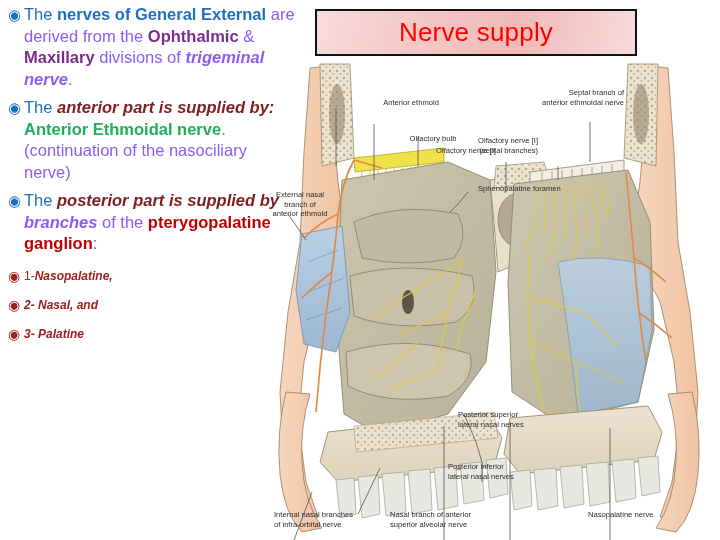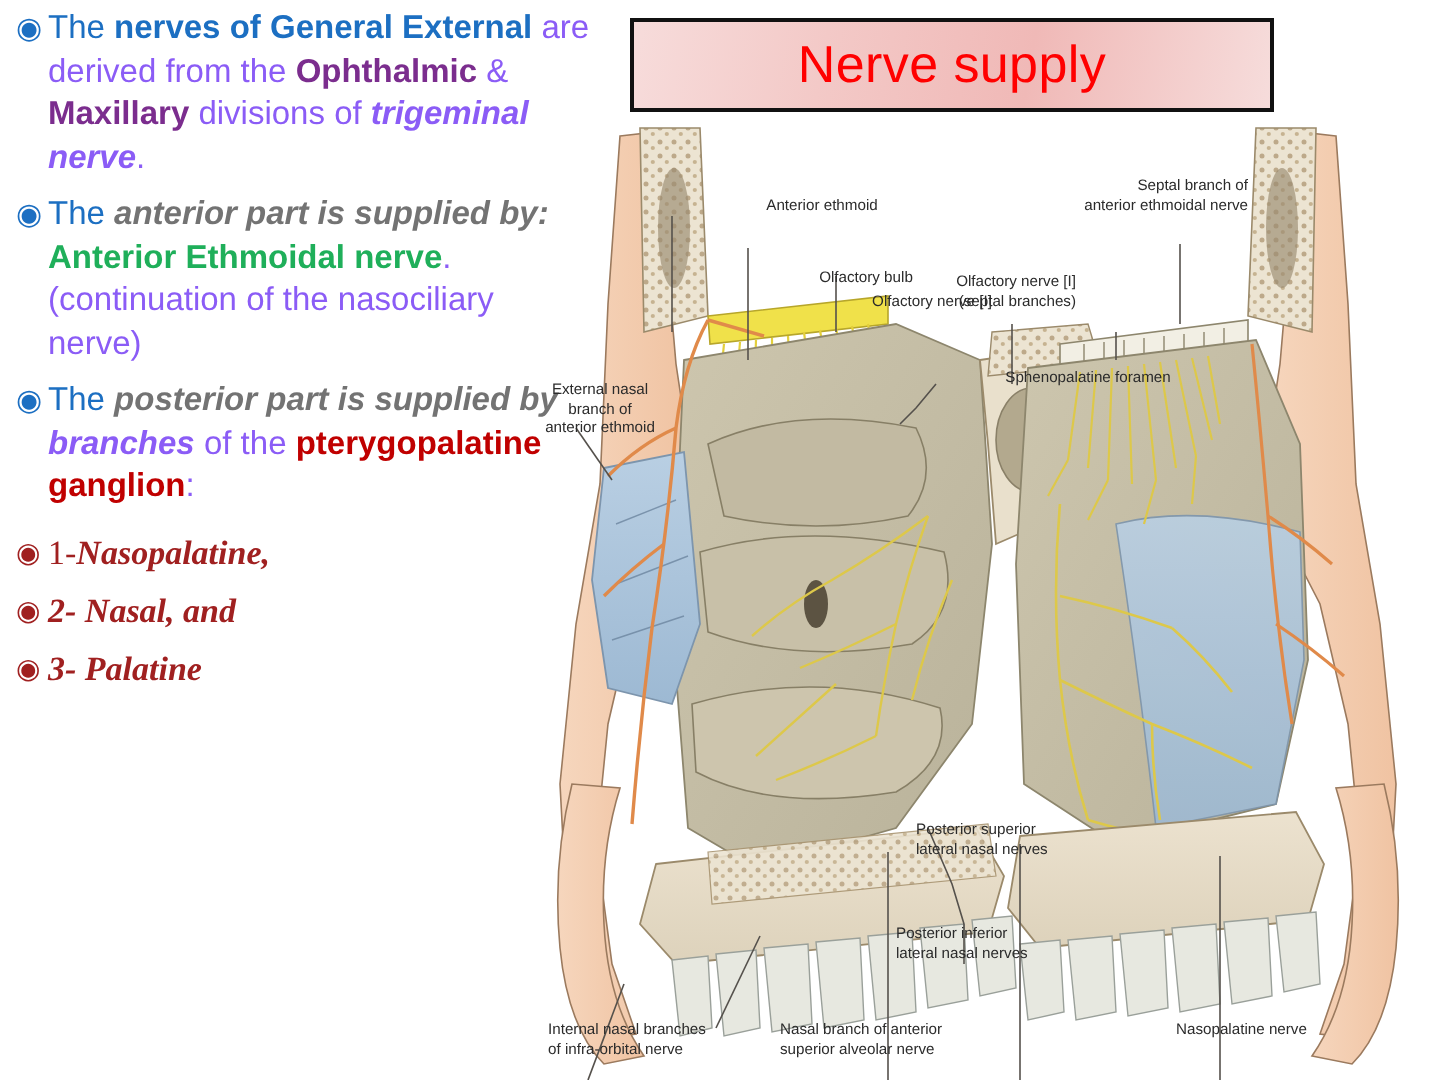--- a/index.html
+++ b/index.html
@@ -45,43 +45,42 @@
     text-align: left;
     margin-right: 0px;
   }
   .bullet-body {
     flex: 1 1 auto;
     font-size: 16.5px;
     line-height: 21.5px;
     color: #000000;
   }
   .b-blue  { color: #1C6FC2; }
-  .b-blue2 { color: #737373; }
+  .b-blue2 { color: #7f1d1d; }
   .b-purple{ color: #7B2D8E; }
   .b-green { color: #1FAF5A; }
   .b-red   { color: #C00000; }
   .b-dark  { color: #8b5cf6; }
   .b-maroon{ color: #A02020; }
 
   .bold   { font-weight: bold; }
   .bi     { font-weight: bold; font-style: italic; }
 
   .bullet-blue  { color: #1C6FC2; }
   .bullet-maroon{ color: #A02020; }
 
   .sub-row {
     display: flex;
     align-items: flex-start;
     margin: 0 0 8px 0;
   }
   .sub-row .bullet-glyph { font-size: 14px; line-height: 21px; }
   .sub-row .bullet-body {
-    font-size: 17px;
+    font-size: 12px;
     line-height: 21px;
-    font-family: Liberation Serif, serif;
   }
 
   
   #title-banner {
     position: absolute;
     left: 315px;
     top: 9px;
     width: 322px;
     height: 47px;
     border: 2px solid #111111;
@@ -371,21 +370,21 @@
     <div class="lbl r" style="left:230px; top:26px; width:136px;">Septal branch of
 anterior ethmoidal nerve</div>
 
     <div class="lbl r" style="left:166px; top:74px; width:114px;">Olfactory nerve [I]
 (septal branches)</div>
 
     <div class="lbl c" style="left:-4px; top:128px; width:92px;">External nasal
 branch of
 anterior ethmoid</div>
 
-    <div class="lbl" style="left:220px; top:122px; width:132px;text-align:center;">Sphenopalatine foramen</div>
+    <div class="lbl" style="left:220px; top:122px; width:132px;">Sphenopalatine foramen</div>
 
     <div class="lbl" style="left:200px; top:348px; width:120px;">Posterior superior
 lateral nasal nerves</div>
 
     <div class="lbl" style="left:190px; top:400px; width:122px;">Posterior inferior
 lateral nasal nerves</div>
 
     <div class="lbl" style="left:132px; top:448px; width:128px;">Nasal branch of anterior
 superior alveolar nerve</div>
 

